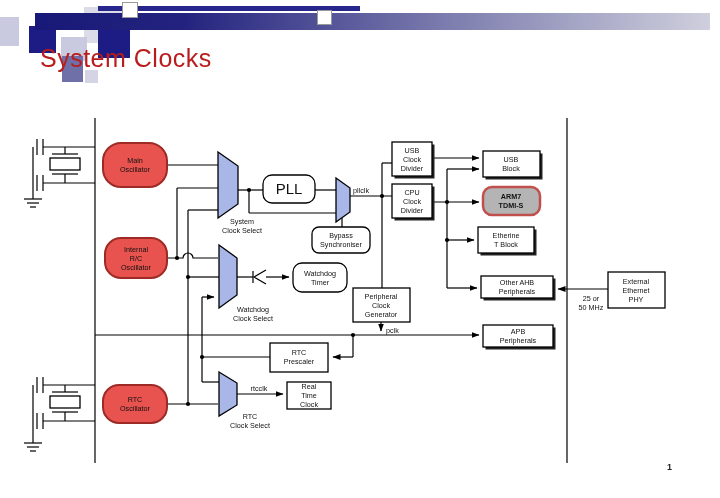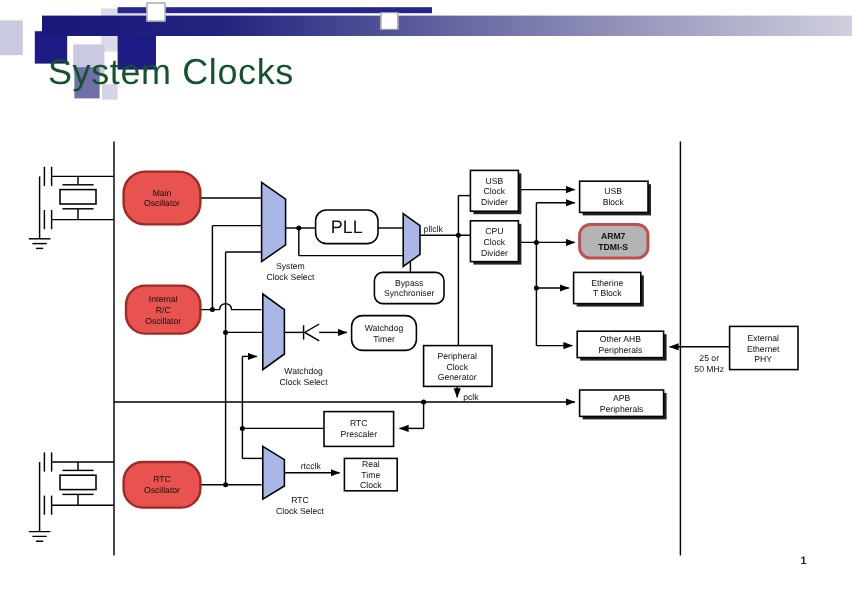--- a/index.html
+++ b/index.html
@@ -2,21 +2,21 @@
 <html><head>
 <meta charset="utf-8">
 <style>
   html,body{margin:0;padding:0;}
   body{
     width:720px;height:498px;position:relative;background:#fff;overflow:hidden;
     font-family:"Liberation Sans",sans-serif;
   }
   .abs{position:absolute;}
   #title{
-    left:40px;top:44px;font-size:30px;color:#14532d;letter-spacing:0.5px;
+    left:40px;top:44px;font-size:25px;color:#b91c1c;letter-spacing:0.5px;
   }
   #pagenum{
     left:667px;top:462px;font-size:9px;font-weight:700;color:#222;
   }
   .sq{position:absolute;}
   svg text{font-family:"Liberation Sans",sans-serif;fill:#111;font-size:7.2px;}
   svg text.big{font-size:15px;}
   svg text.bold{font-weight:700;}
   svg .wire{stroke:#000;stroke-width:1.2;fill:none;}
   svg .boxw{fill:#fff;stroke:#000;stroke-width:1.3;}

